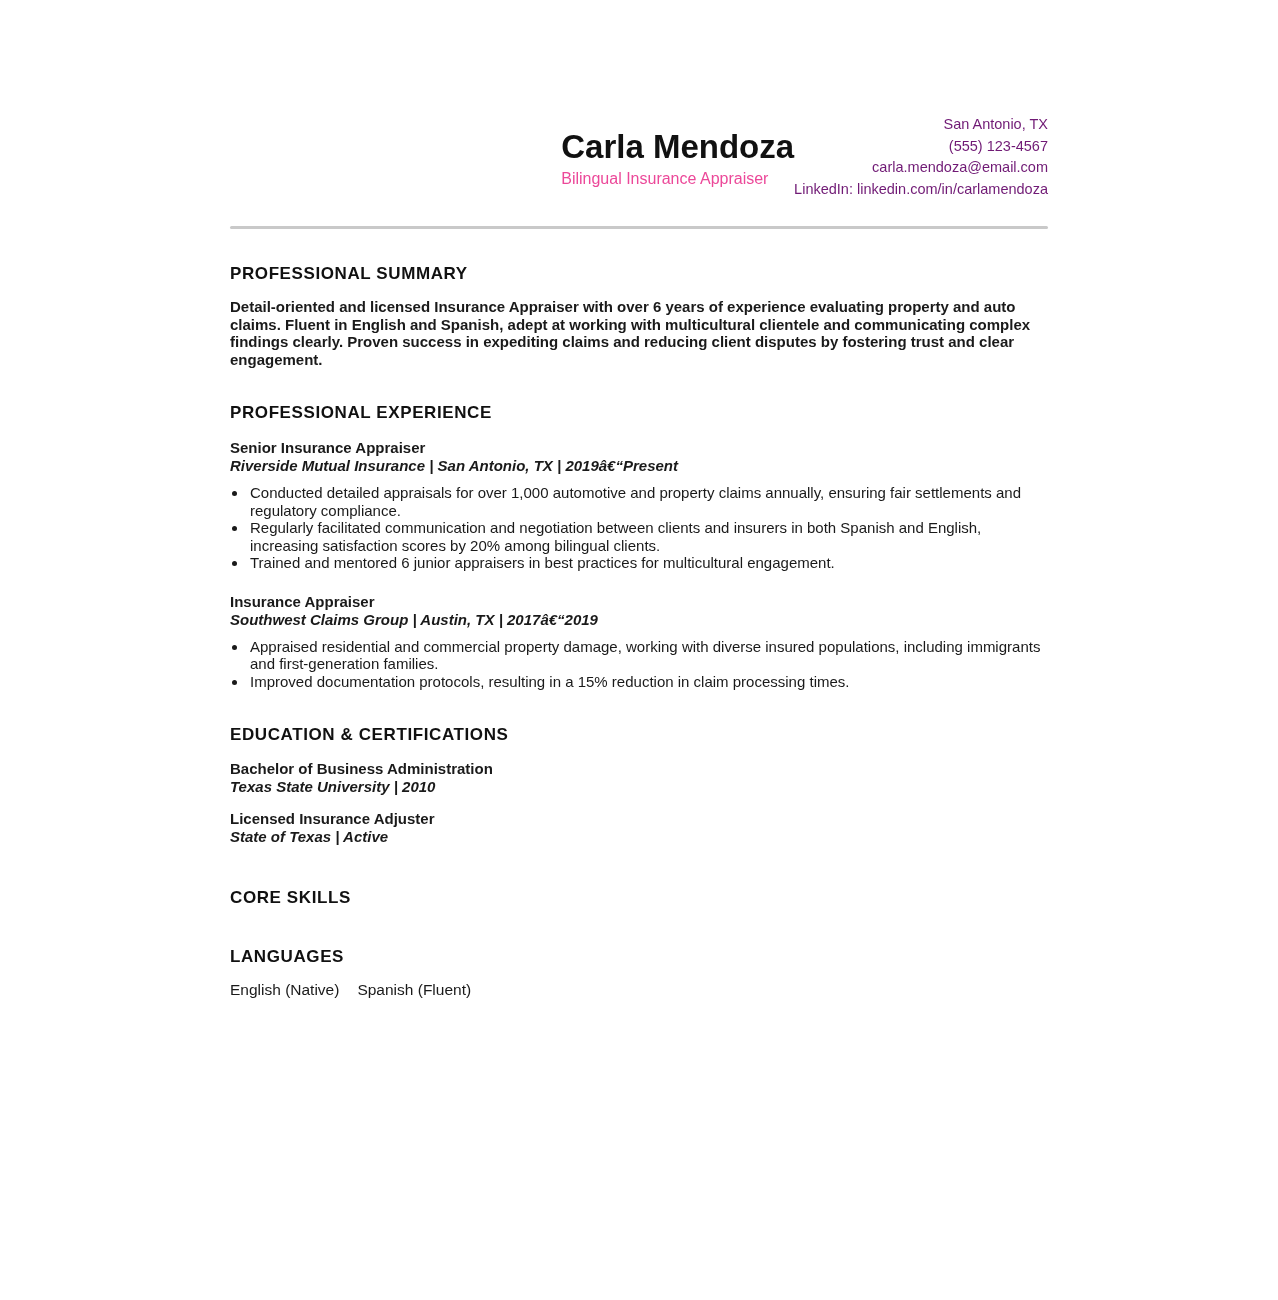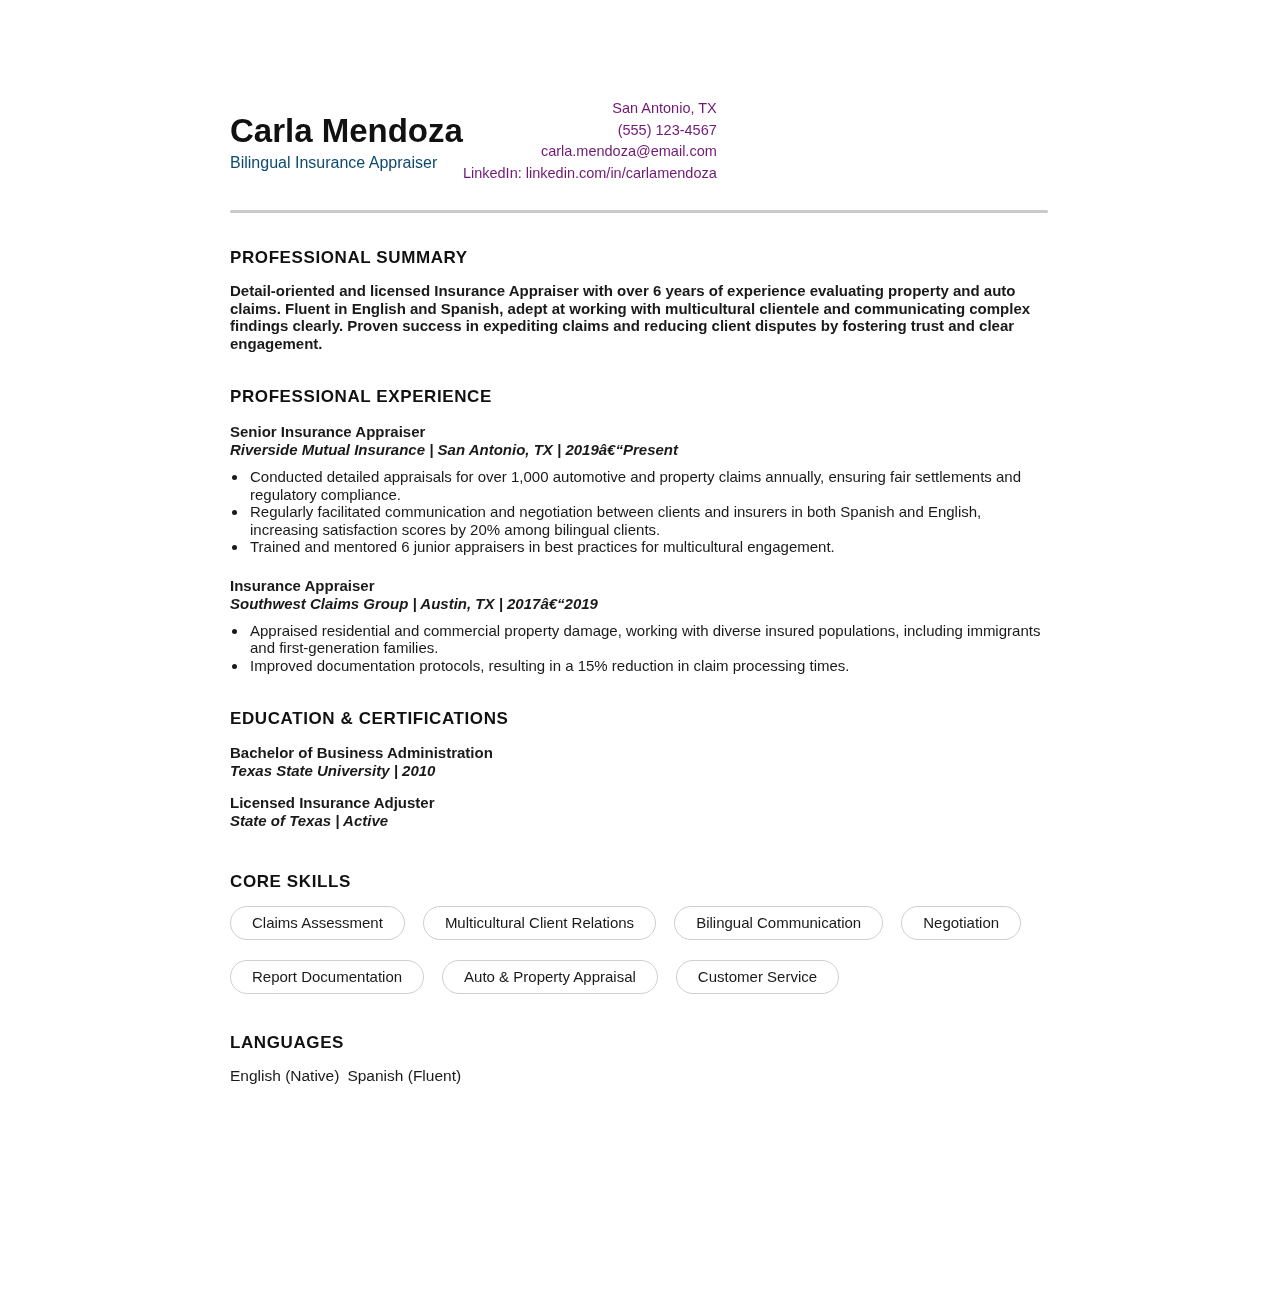--- a/index.html
+++ b/index.html
@@ -15,34 +15,35 @@
     -webkit-font-smoothing: antialiased;
   }
   .page {
     box-sizing: border-box;
     width: 1278px;
     padding: 96px 230px 0 230px;
   }
   
   .header {
     display: flex;
-    justify-content: flex-start;
+    justify-content: flex-end;
     align-items: flex-start;
+    margin-top: 16px;
   }
   .header-left { padding-top: 17px; }
   .name {
     font-size: 33px;
     font-weight: 700;
     line-height: 1.1;
     color: #111;
   }
   .subtitle {
     font-size: 16px;
     margin-top: 5px;
-    color: #0c4a6e;
+    color: #ec4899;
   }
   .contact {
     text-align: right;
     font-size: 14.5px;
     line-height: 21.5px;
     color: #701a75;
     padding-top: 2px;
   }
   .divider {
     height: 3px;
@@ -106,21 +107,21 @@
     border-radius: 17px;
     background: #ffffff;
     padding: 7px 21px 8px 21px;
     font-size: 15px;
     color: #1a1a1a;
     white-space: nowrap;
   }
   
   .languages-row {
     display: flex;
-    gap: 8px;
+    gap: 18px;
     margin-top: 14px;
     font-size: 15.5px;
   }
 </style>
 </head>
 <body>
 
 <div class="page">
 
   <div class="header">
@@ -175,29 +176,20 @@
     </div>
 
     <div class="entry">
       <div class="entry-title">Licensed Insurance Adjuster</div>
       <div class="entry-meta">State of Texas | Active</div>
     </div>
   </div>
 
   <div>
     <div class="section-heading skills-gap">CORE SKILLS</div>
-    <div class="pills">
-      <div class="pill">Claims Assessment</div>
-      <div class="pill">Multicultural Client Relations</div>
-      <div class="pill">Bilingual Communication</div>
-      <div class="pill">Negotiation</div>
-      <div class="pill">Report Documentation</div>
-      <div class="pill">Auto &amp; Property Appraisal</div>
-      <div class="pill">Customer Service</div>
-    </div>
   </div>
 
   <div>
     <div class="section-heading lang-gap">LANGUAGES</div>
     <div class="languages-row">
       <span>English (Native)</span>
       <span>Spanish (Fluent)</span>
     </div>
   </div>
 

